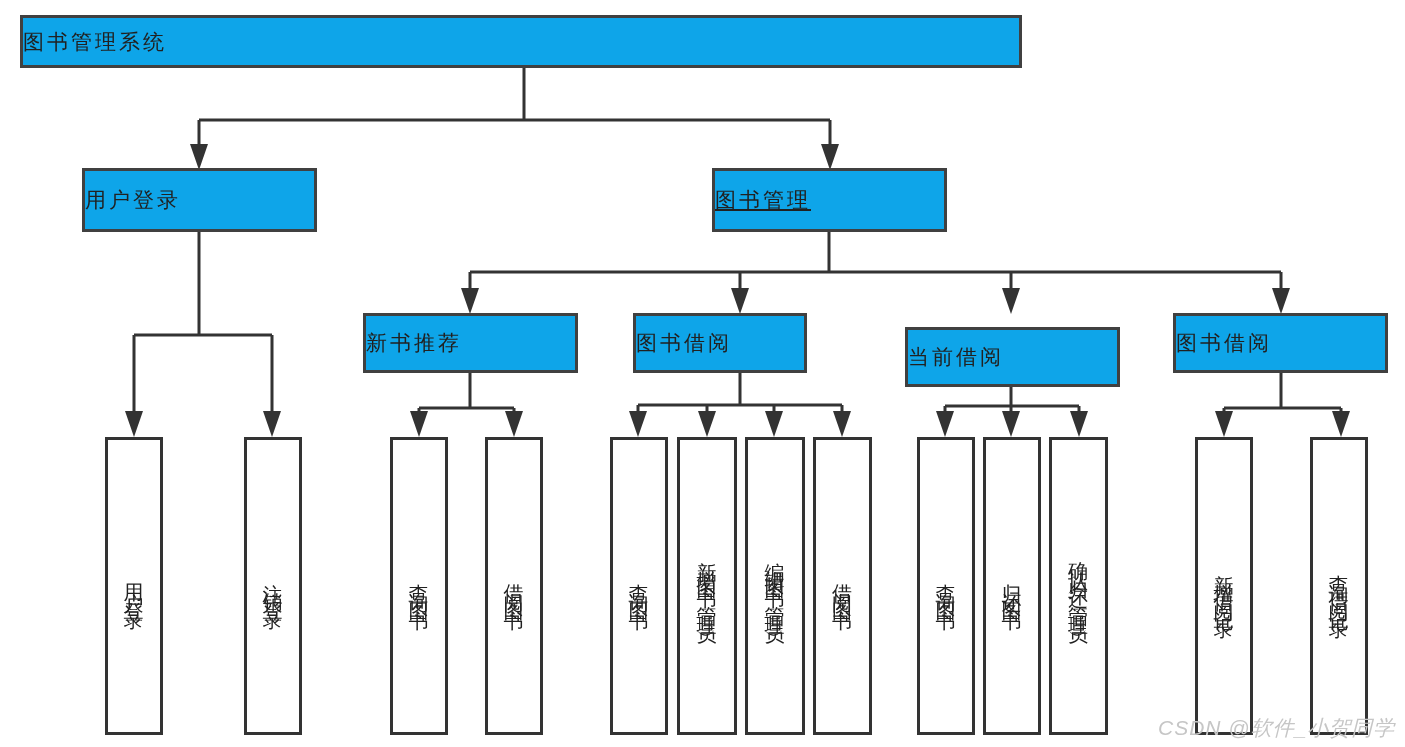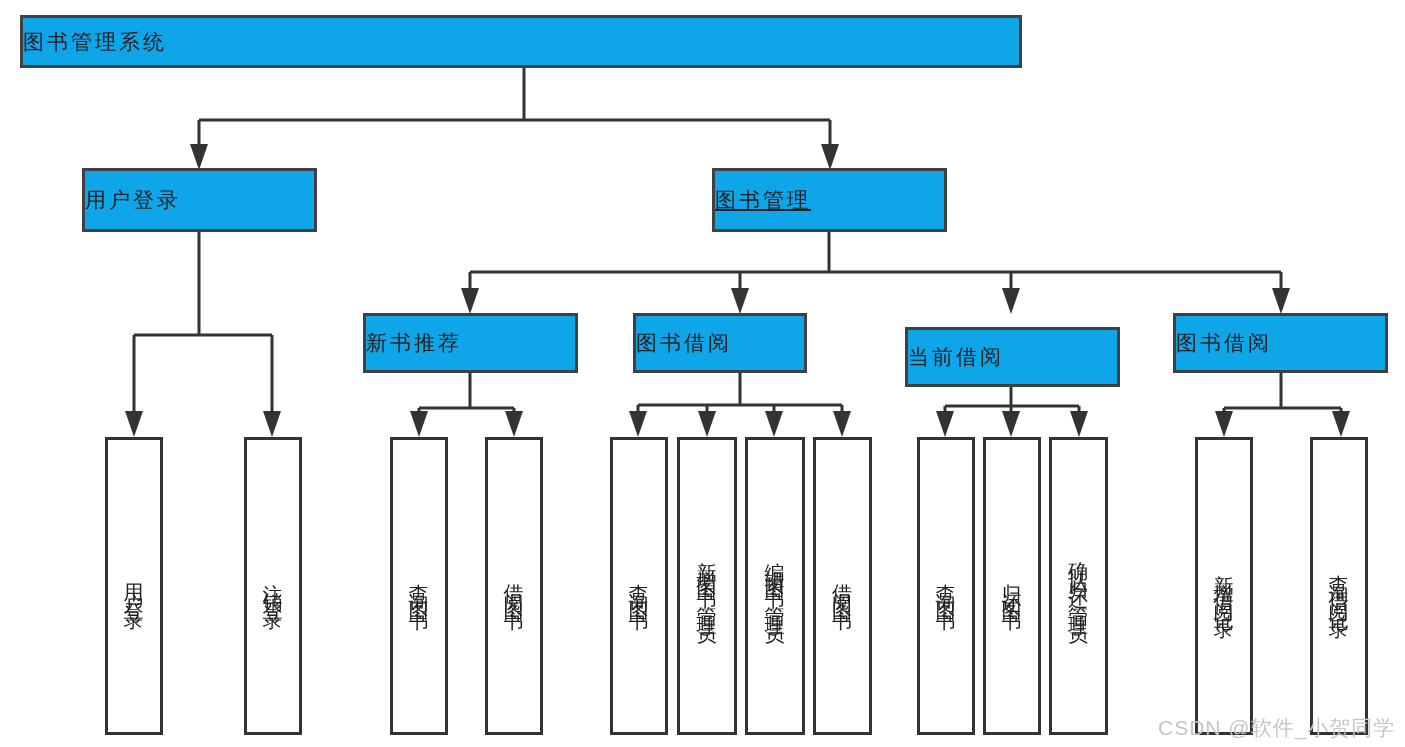--- a/index.html
+++ b/index.html
@@ -51,20 +51,21 @@
   }
   .watermark {
     position: absolute;
     left: 1158px;
     top: 714px;
     font-size: 21px;
     letter-spacing: 1px;
     color: #c6c6c6;
     z-index: 10;
     white-space: nowrap;
+    font-style: italic;
   }
 </style>
 </head>
 <body>
 
 <div class="stage">
 
   <svg class="connectors" viewBox="0 0 1405 747" xmlns="http://www.w3.org/2000/svg">
     <g stroke="#333333" stroke-width="3" fill="none">
 

